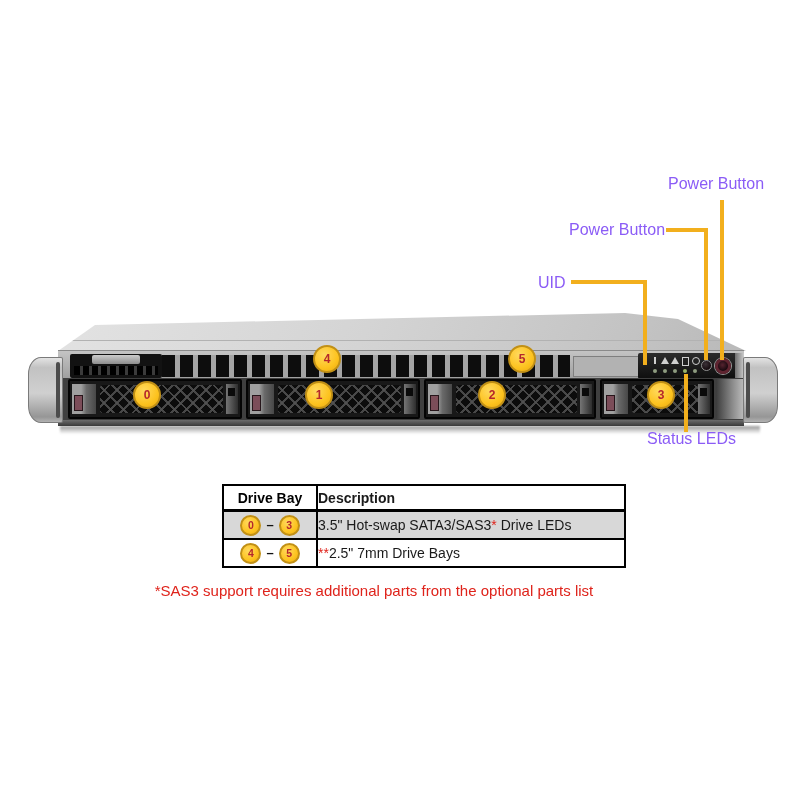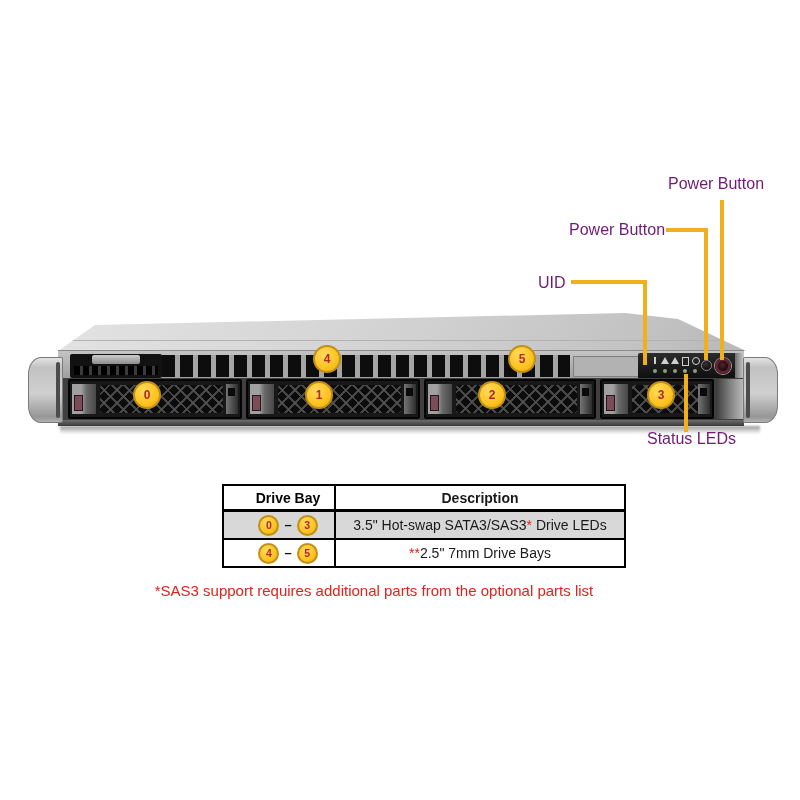--- a/index.html
+++ b/index.html
@@ -1,20 +1,20 @@
 <!DOCTYPE html>
 <html><head>
 <meta charset="utf-8">
 <style>
   html,body{margin:0;padding:0;}
   body{width:800px;height:800px;background:#ffffff;position:relative;overflow:hidden;
        font-family:"Liberation Sans",sans-serif;}
 
   
-  .lbl{position:absolute;font-size:16px;line-height:1.1;color:#701a75;white-space:nowrap;z-index:7;}
+  .lbl{position:absolute;font-size:16px;line-height:1.1;color:#8b5cf6;white-space:nowrap;z-index:7;}
 
   
   .aline{position:absolute;background:#F2AF1D;z-index:6;}
 
   
   .server{position:absolute;left:28px;top:310px;width:752px;height:125px;z-index:1;}
   .lid{position:absolute;left:0;top:0;width:752px;height:44px;
        clip-path:polygon(30px 41px,67px 15px,597px 3px,650px 9px,718px 41px);
        background:linear-gradient(115deg,#e4e4e4 0%,#d4d4d4 45%,#c3c3c3 80%,#b6b6b6 100%);}
   .lid-seam{position:absolute;left:40px;top:30px;width:660px;height:1px;background:#b2b2b2;}
@@ -74,22 +74,22 @@
        background:radial-gradient(circle at 38% 32%,#ffd95e,#fdc31f 60%,#e8a90f);
        border:2px solid #c19016;color:#b5272b;font-weight:bold;font-size:12px;
        display:flex;align-items:center;justify-content:center;z-index:4;}
 
   
   .spec-table{position:absolute;left:222px;top:484px;width:400px;border:2px solid #000;background:#fff;z-index:2;}
   .t-row{display:flex;align-items:center;height:24px;}
   .t-head{height:23px;border-bottom:3px solid #000;font-weight:bold;font-size:14px;}
   .t-r1{background:#d8d8d8;border-bottom:2px solid #000;height:26px;}
   .t-r2{background:#ffffff;height:26px;}
-  .c1{width:94px;height:100%;border-right:2px solid #000;display:flex;align-items:center;justify-content:center;gap:5px;box-sizing:border-box;margin-left:18px;}
-  .c2{flex:1;text-align:center;font-size:14px;color:#1a1a1a;}
+  .c1{width:94px;height:100%;border-right:2px solid #000;display:flex;align-items:center;justify-content:center;gap:5px;box-sizing:border-box;}
+  .c2{flex:1;text-align:left;font-size:14px;color:#1a1a1a;}
   .tcircle{width:17px;height:17px;border-radius:50%;box-sizing:content-box;
        background:radial-gradient(circle at 38% 32%,#ffd95e,#fdc31f 60%,#e8a90f);
        border:2px solid #c19016;color:#b5272b;font-weight:bold;font-size:10.5px;
        display:flex;align-items:center;justify-content:center;}
   .tdash{font-weight:bold;color:#111;font-size:13px;margin-top:-2px;}
   .red{color:#DF231B;}
 
   
   .footnotes{position:absolute;left:0;top:581px;width:748px;text-align:center;z-index:2;
        font-size:15px;line-height:20px;color:#DF231B;}

